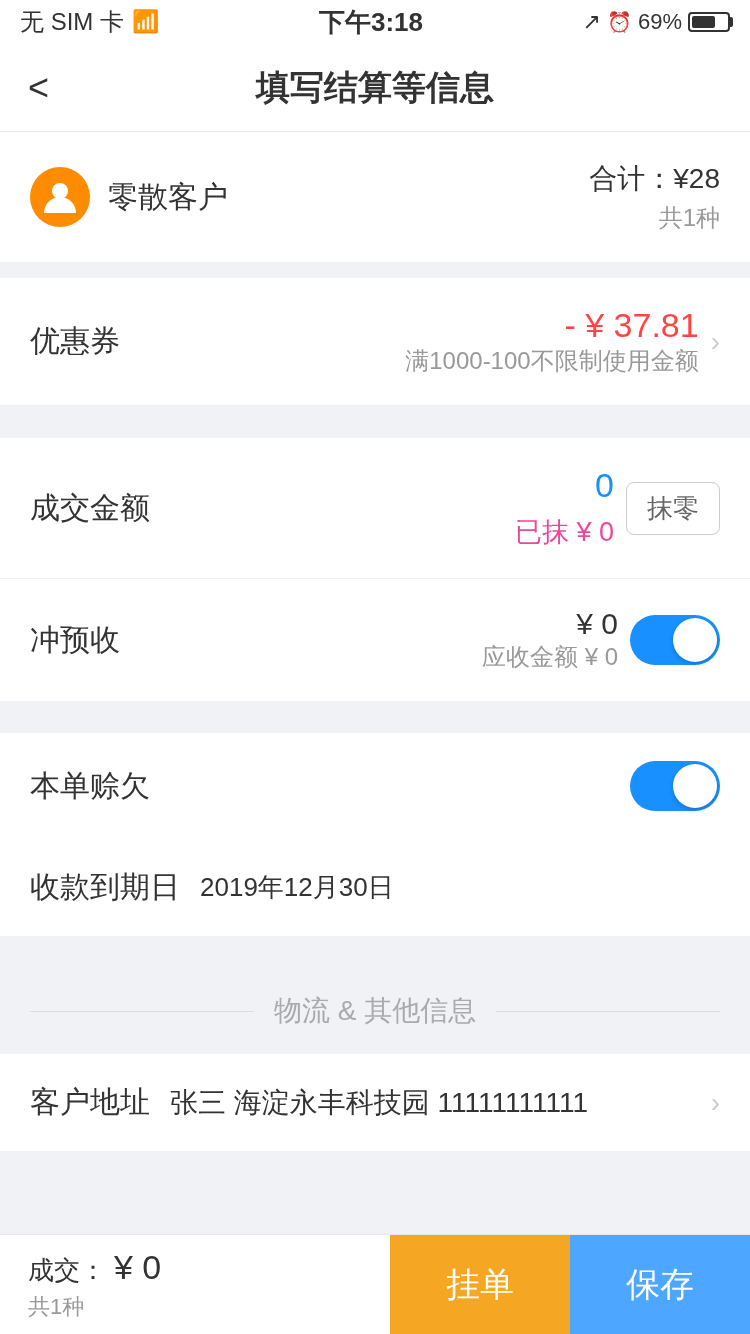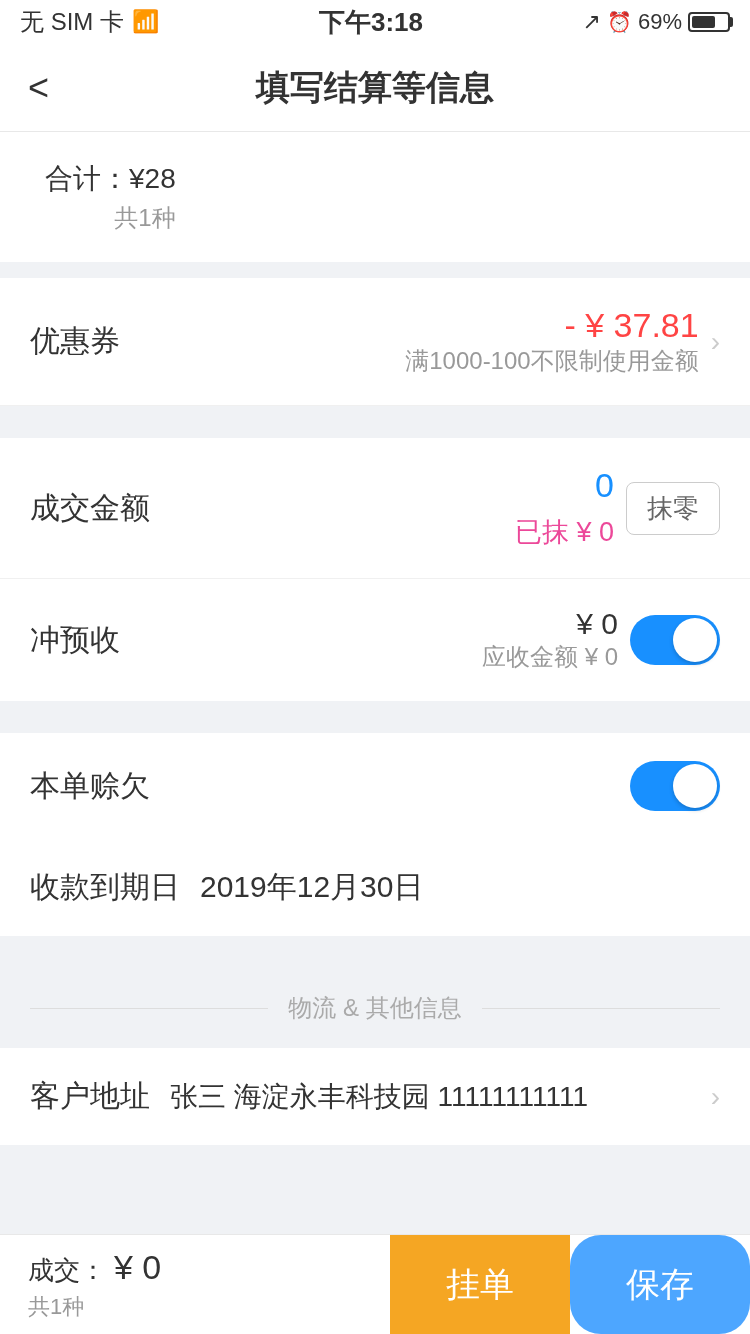--- a/index.html
+++ b/index.html
@@ -153,32 +153,32 @@
       background: #f0f2f5;
       height: 16px;
     }
 
     
     .logistics-header {
       background: #f0f2f5;
       padding: 24px 30px;
       text-align: center;
     }
-    .logistics-title { font-size: 24px; color: #aaa; }
+    .logistics-title { font-size: 28px; color: #aaa; }
 
     
     .due-date-row {
       background: #fff;
       padding: 28px 30px;
       display: flex;
       align-items: center;
       gap: 20px;
     }
     .due-label { font-size: 30px; color: #333; }
-    .due-value { font-size: 30px; color: #333; }
+    .due-value { font-size: 26px; color: #333; }
 
     
     .address-row {
       background: #fff;
       padding: 28px 30px;
       display: flex;
       align-items: center;
       justify-content: space-between;
     }
     .address-label { font-size: 30px; color: #333; min-width: 100px; }
@@ -211,21 +211,21 @@
       width: 180px;
       display: flex;
       align-items: center;
       justify-content: center;
       font-size: 34px;
       color: #fff;
       font-weight: 500;
       cursor: pointer;
     }
     .btn-hold { background: #f5a623; }
-    .btn-save { background: #4da6ff; border-radius: 31px; }
+    .btn-save { background: #4da6ff; }
 
     .pre-close-amount { font-size: 30px; color: #333; }
     .pre-close-sub { font-size: 24px; color: #999; }
   </style>
 </head>
 <body>
 
 <div class="status-bar">
   <div class="status-left">
     <span>无 SIM 卡</span>
@@ -243,20 +243,29 @@
 </div>
 
 <div class="nav-bar">
   <span class="nav-back">&lt;</span>
   <span class="nav-title">填写结算等信息</span>
 </div>
 
 <div class="content">
 
   <div class="customer-row">
+    <div class="customer-left">
+      <div class="customer-avatar">
+        <svg width="36" height="36" viewBox="0 0 36 36" fill="white">
+          <circle cx="18" cy="12" r="8"></circle>
+          <path d="M2 34c0-8.8 7.2-16 16-16s16 7.2 16 16"></path>
+        </svg>
+      </div>
+      <span class="customer-name">零散客户</span>
+    </div>
     <div class="customer-right">
       <div class="customer-total">合计：¥28</div>
       <div class="customer-count">共1种</div>
     </div>
   </div>
 
   <div class="section">
     <div class="row-item">
       <span class="row-label">优惠券</span>
       <div class="row-right">

